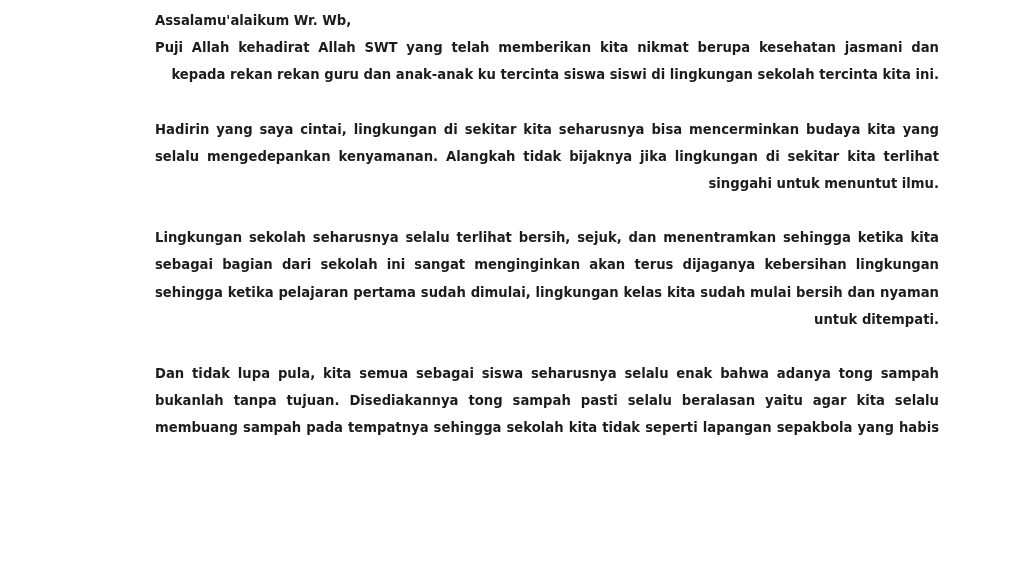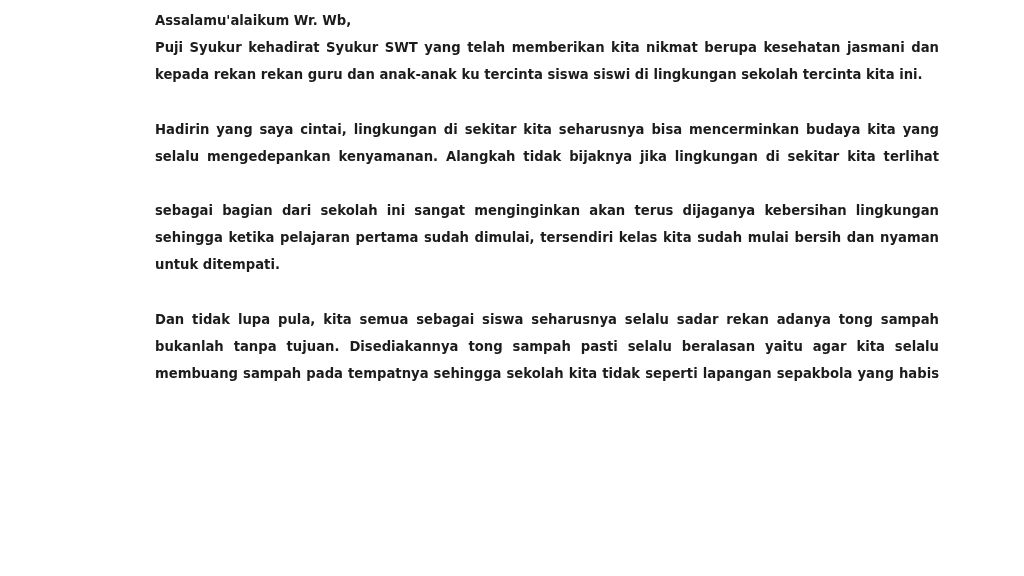--- a/index.html
+++ b/index.html
@@ -22,20 +22,21 @@
       font-size: 13.2px;
       font-weight: bold;
       color: #1c1c1c;
       line-height: 27.2px;
       margin-left: 27px;
     }
     .line {
       display: block;
       white-space: nowrap;
       height: 27.2px;
+      text-align: right;
     }
     .justify {
       text-align: justify;
       text-align-last: justify;
       white-space: normal;
       overflow: hidden;
     }
     .greeting {
       display: block;
       height: 27.2px;
@@ -47,39 +48,41 @@
     .gap2 { height: 27px; }
     .gap3 { height: 27px; }
   </style>
 </head>
 <body>
 
 <div class="page">
   <span class="greeting">Assalamu'alaikum Wr. Wb,</span>
 
   <div class="para">
-    <span class="line justify">Puji Syukur kehadirat Syukur SWT yang telah memberikan kita nikmat berupa kesehatan jasmani dan</span>
+    <span class="line justify">Puji Allah kehadirat Allah SWT yang telah memberikan kita nikmat berupa kesehatan jasmani dan</span>
     <span class="line">kepada rekan rekan guru dan anak-anak ku tercinta siswa siswi di lingkungan sekolah tercinta kita ini.</span>
   </div>
 
   <div class="gap1"></div>
 
   <div class="para">
     <span class="line justify">Hadirin yang saya cintai, lingkungan di sekitar kita seharusnya bisa mencerminkan budaya kita yang</span>
     <span class="line justify">selalu mengedepankan kenyamanan. Alangkah tidak bijaknya jika lingkungan di sekitar kita terlihat tidak</span>
+    <span class="line">singgahi untuk menuntut ilmu.</span>
   </div>
 
   <div class="gap2"></div>
 
   <div class="para">
+    <span class="line justify">Lingkungan sekolah seharusnya selalu terlihat bersih, sejuk, dan menentramkan sehingga ketika kita</span>
     <span class="line justify">sebagai bagian dari sekolah ini sangat menginginkan akan terus dijaganya kebersihan lingkungan sekolah</span>
-    <span class="line justify">sehingga ketika pelajaran pertama sudah dimulai, tersendiri kelas kita sudah mulai bersih dan nyaman</span>
+    <span class="line justify">sehingga ketika pelajaran pertama sudah dimulai, lingkungan kelas kita sudah mulai bersih dan nyaman</span>
     <span class="line">untuk ditempati.</span>
   </div>
 
   <div class="gap3"></div>
 
   <div class="para">
-    <span class="line justify">Dan tidak lupa pula, kita semua sebagai siswa seharusnya selalu sadar rekan adanya tong sampah</span>
+    <span class="line justify">Dan tidak lupa pula, kita semua sebagai siswa seharusnya selalu enak bahwa adanya tong sampah</span>
     <span class="line justify">bukanlah tanpa tujuan. Disediakannya tong sampah pasti selalu beralasan yaitu agar kita selalu</span>
     <span class="line justify">membuang sampah pada tempatnya sehingga sekolah kita tidak seperti lapangan sepakbola yang habis</span>
   </div>
 </div>
 
 </body></html>

